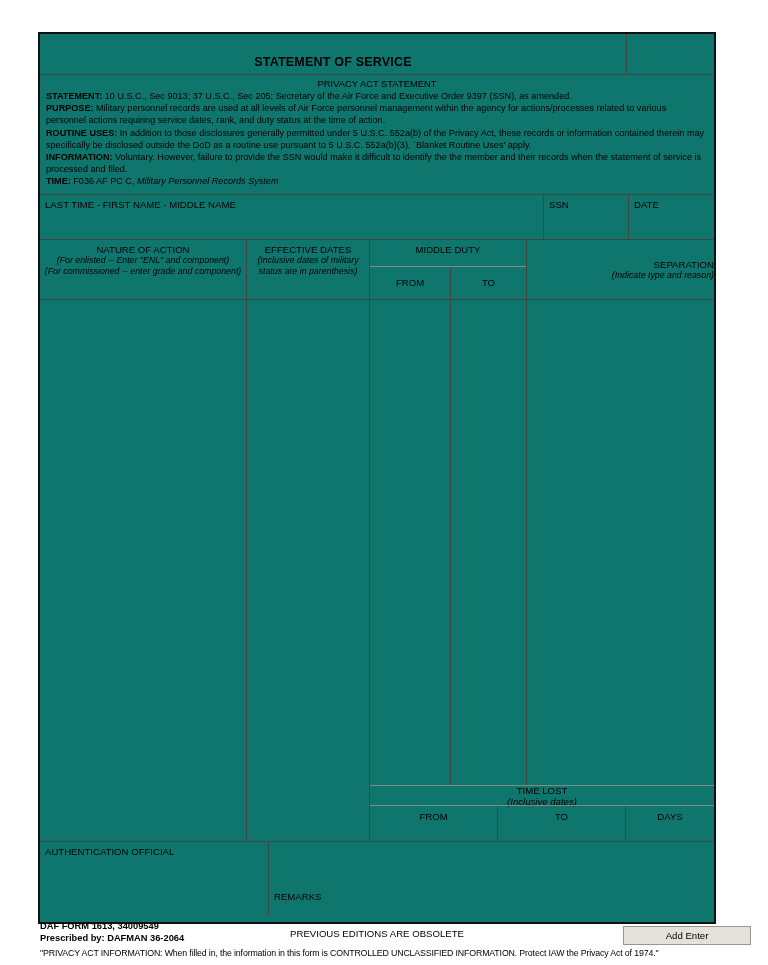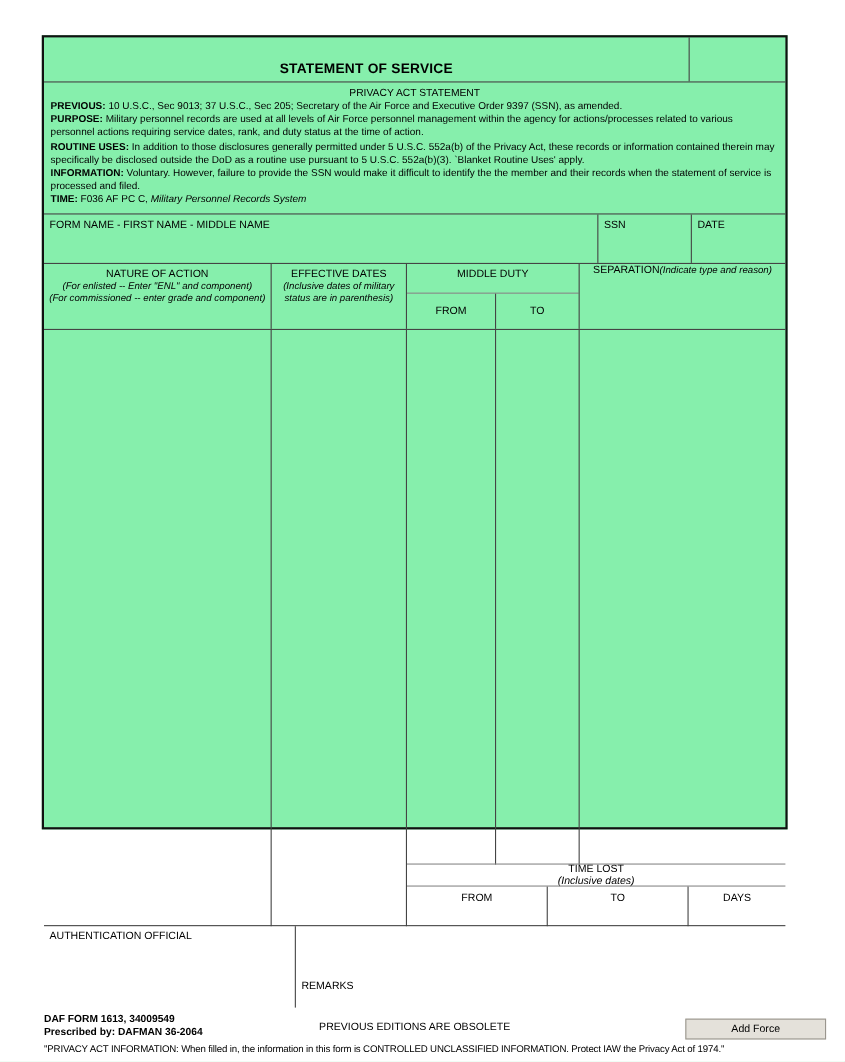--- a/index.html
+++ b/index.html
@@ -23,24 +23,24 @@
     height: 965px;
     background: #ffffff;
   }
 
   
   .form-outer {
     position: absolute;
     left: 38px;
     top: 32px;
     width: 678px;
-    height: 722px;
+    height: 892px;
     box-sizing: border-box;
     border: 2px solid #111;
-    background: #86efac;
+    background: #0f766e;
   }
 
   
   .rule-h {
     position: absolute;
     left: 0;
     width: 100%;
     height: 1px;
     background: #888;
   }
@@ -161,21 +161,21 @@
     line-height: 10.6px;
   }
   .th-nature { left: 0;   top: 0; width: 206px; height: 59px; }
   .th-eff    { left: 207px; top: 0; width: 122px; height: 59px; }
   .th-ad     { left: 330px; top: 0; width: 156px; height: 26px; }
   .th-from   { left: 330px; top: 27px; width: 80px; height: 32px;
                display:flex; align-items:center; justify-content:center; padding-top:0; }
   .th-to     { left: 411px; top: 27px; width: 75px; height: 32px;
                display:flex; align-items:center; justify-content:center; padding-top:0; }
   .th-sep    { left: 487px; top: 0; width: 187px; height: 59px;
-               display:flex; align-items:flex-start;
+               display:flex; flex-direction:column; align-items:flex-end;
                justify-content:center; padding-top:0; }
 
   
   .tbody {
     position: absolute;
     left: 0; top: 266px;
     width: 100%;
     height: 551px;
   }
 
@@ -272,32 +272,32 @@
 
     <div class="hdr-row">
       <div class="hdr-title">STATEMENT OF SERVICE</div>
       <div class="hdr-vdiv"></div>
     </div>
     <div class="rule-h rule-dark" style="top:40px;"></div>
 
     <div class="pa-block">
       <div class="pa-heading">PRIVACY ACT STATEMENT</div>
       <div class="pa-para">
-        <b>PREVIOUS:</b><span> 10 U.S.C., Sec 9013; 37 U.S.C., Sec 205; Secretary of the Air Force and Executive Order 9397 (SSN), as amended.</span><br>
+        <b>STATEMENT:</b><span> 10 U.S.C., Sec 9013; 37 U.S.C., Sec 205; Secretary of the Air Force and Executive Order 9397 (SSN), as amended.</span><br>
         <b>PURPOSE:</b><span> Military personnel records are used at all levels of Air Force personnel management within the agency for actions/processes related to various personnel actions requiring service dates, rank, and duty status at the time of action.</span><br>
         <b>ROUTINE USES:</b><span> In addition to those disclosures generally permitted under 5 U.S.C. 552a(b) of the Privacy Act, these records or information contained therein may specifically be disclosed outside the DoD as a routine use pursuant to 5 U.S.C. 552a(b)(3). `Blanket Routine Uses' apply.</span><br>
         <b>INFORMATION:</b><span> Voluntary. However, failure to provide the SSN would make it difficult to identify the the member and their records when the statement of service is processed and filed.</span><br>
         <b>TIME:</b><span> F036 AF PC C, </span><i>Military Personnel Records System</i>
       </div>
     </div>
     <div class="rule-h rule-dark" style="top:160px;"></div>
 
     <div class="name-row">
       <div class="nr-name">
-        <div class="cell-label">FORM NAME - FIRST NAME - MIDDLE NAME</div>
+        <div class="cell-label">LAST TIME - FIRST NAME - MIDDLE NAME</div>
       </div>
       <div class="rule-v rule-dark" style="left:503px;height:44px;"></div>
       <div class="nr-ssn">
         <div class="cell-label">SSN</div>
       </div>
       <div class="rule-v rule-dark" style="left:588px;height:44px;"></div>
       <div class="nr-date">
         <div class="cell-label">DATE</div>
       </div>
     </div>
@@ -378,18 +378,18 @@
     </div>
 
   </div>
 
   <div class="foot">
     <div class="foot-left">
       <div>DAF FORM 1613, 34009549</div>
       <div>Prescribed by: DAFMAN 36-2064</div>
     </div>
     <div class="foot-mid">PREVIOUS EDITIONS ARE OBSOLETE</div>
-    <button class="add-page-btn">Add Force</button>
+    <button class="add-page-btn">Add Enter</button>
   </div>
 
   <div class="cui-line">"PRIVACY ACT INFORMATION: When filled in, the information in this form is CONTROLLED UNCLASSIFIED INFORMATION. Protect IAW the Privacy Act of 1974."</div>
 
 </div>
 
 </body></html>

